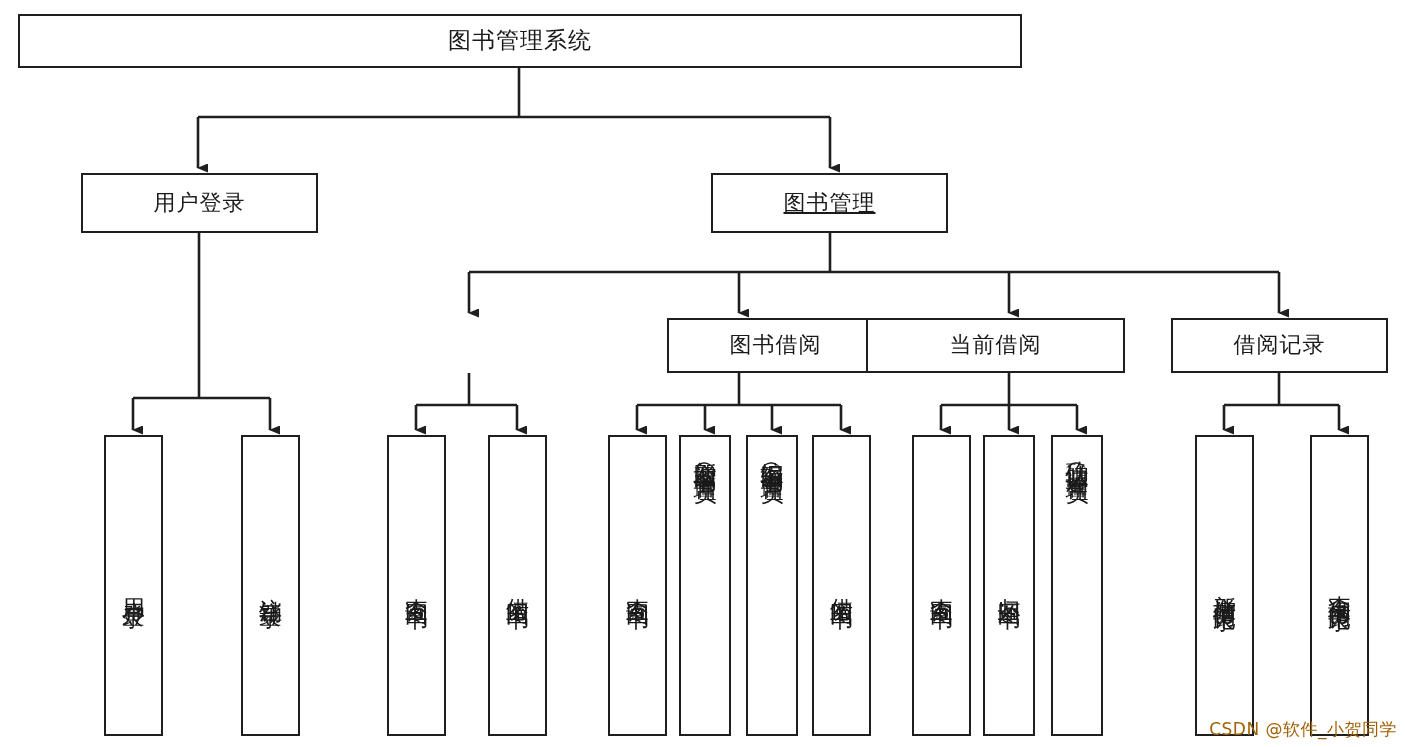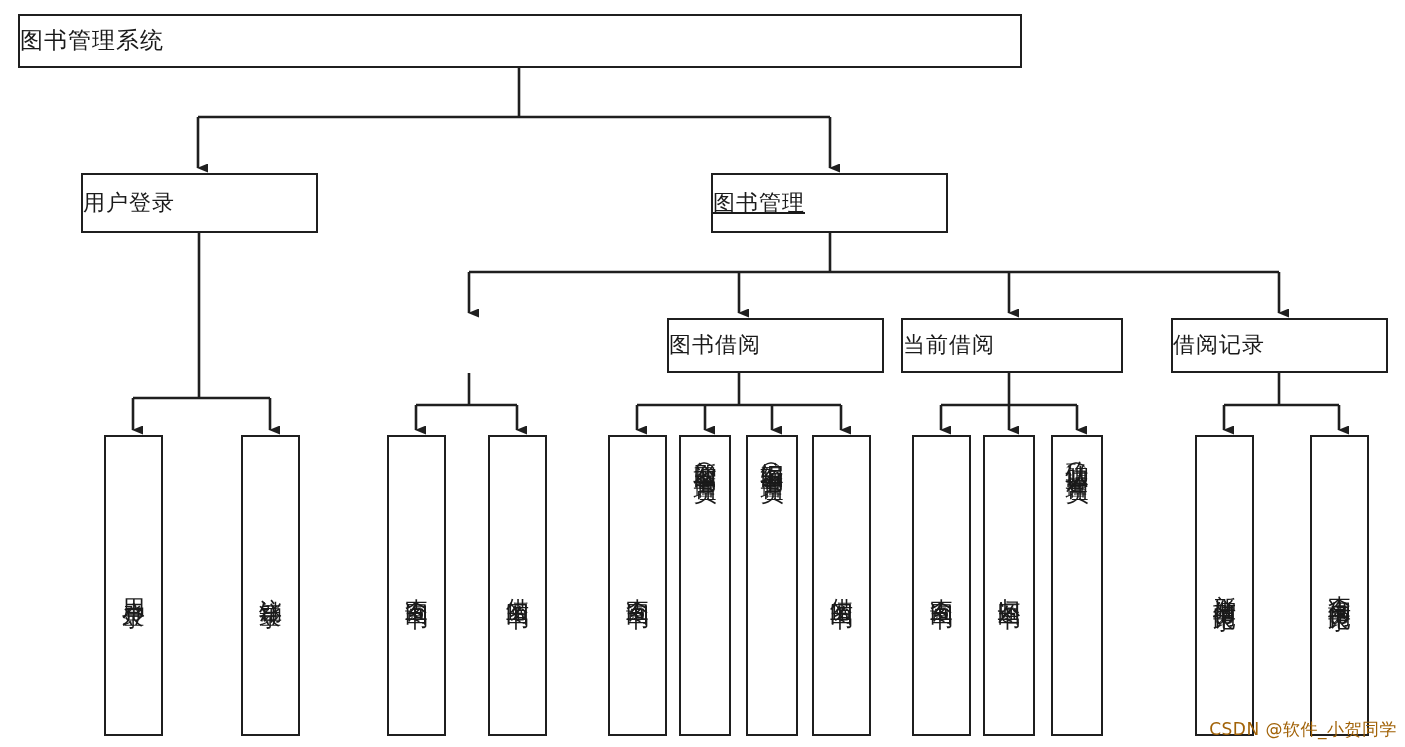--- a/index.html
+++ b/index.html
@@ -24,20 +24,21 @@
     height: 747px;
     pointer-events: none;
   }
   .node {
     position: absolute;
     box-sizing: border-box;
     border: 2.5px solid #1f1f1f;
     background: #ffffff;
     display: flex;
     align-items: center;
+    justify-content: center;
     color: #1a1a1a;
   }
   .node .label {
     line-height: 1.12;
     white-space: pre;
     text-align: center;
   }
   
   .node.horiz .label {
     font-size: 22px;
@@ -139,21 +140,21 @@
 
   <div class="node horiz" style="left:711px; top:173px; width:237px; height:60px;text-decoration:underline;">
     <span class="label">图书管理</span>
   </div>
 
 
   <div class="node horiz" style="left:631px; top:318px; width:217px; height:55px;margin-left:36px;">
     <span class="label">图书借阅</span>
   </div>
 
-  <div class="node horiz" style="left:901px; top:318px; width:222px; height:55px;">
+  <div class="node horiz" style="left:866px; top:318px; width:259px; height:55px;">
     <span class="label">当前借阅</span>
   </div>
 
   <div class="node horiz" style="left:1171px; top:318px; width:217px; height:55px;">
     <span class="label">借阅记录</span>
   </div>
 
   <div class="node leaf centered" style="left:104px; top:435px; width:59px; height:301px;">
     <span class="label">用户登录</span>
   </div>

